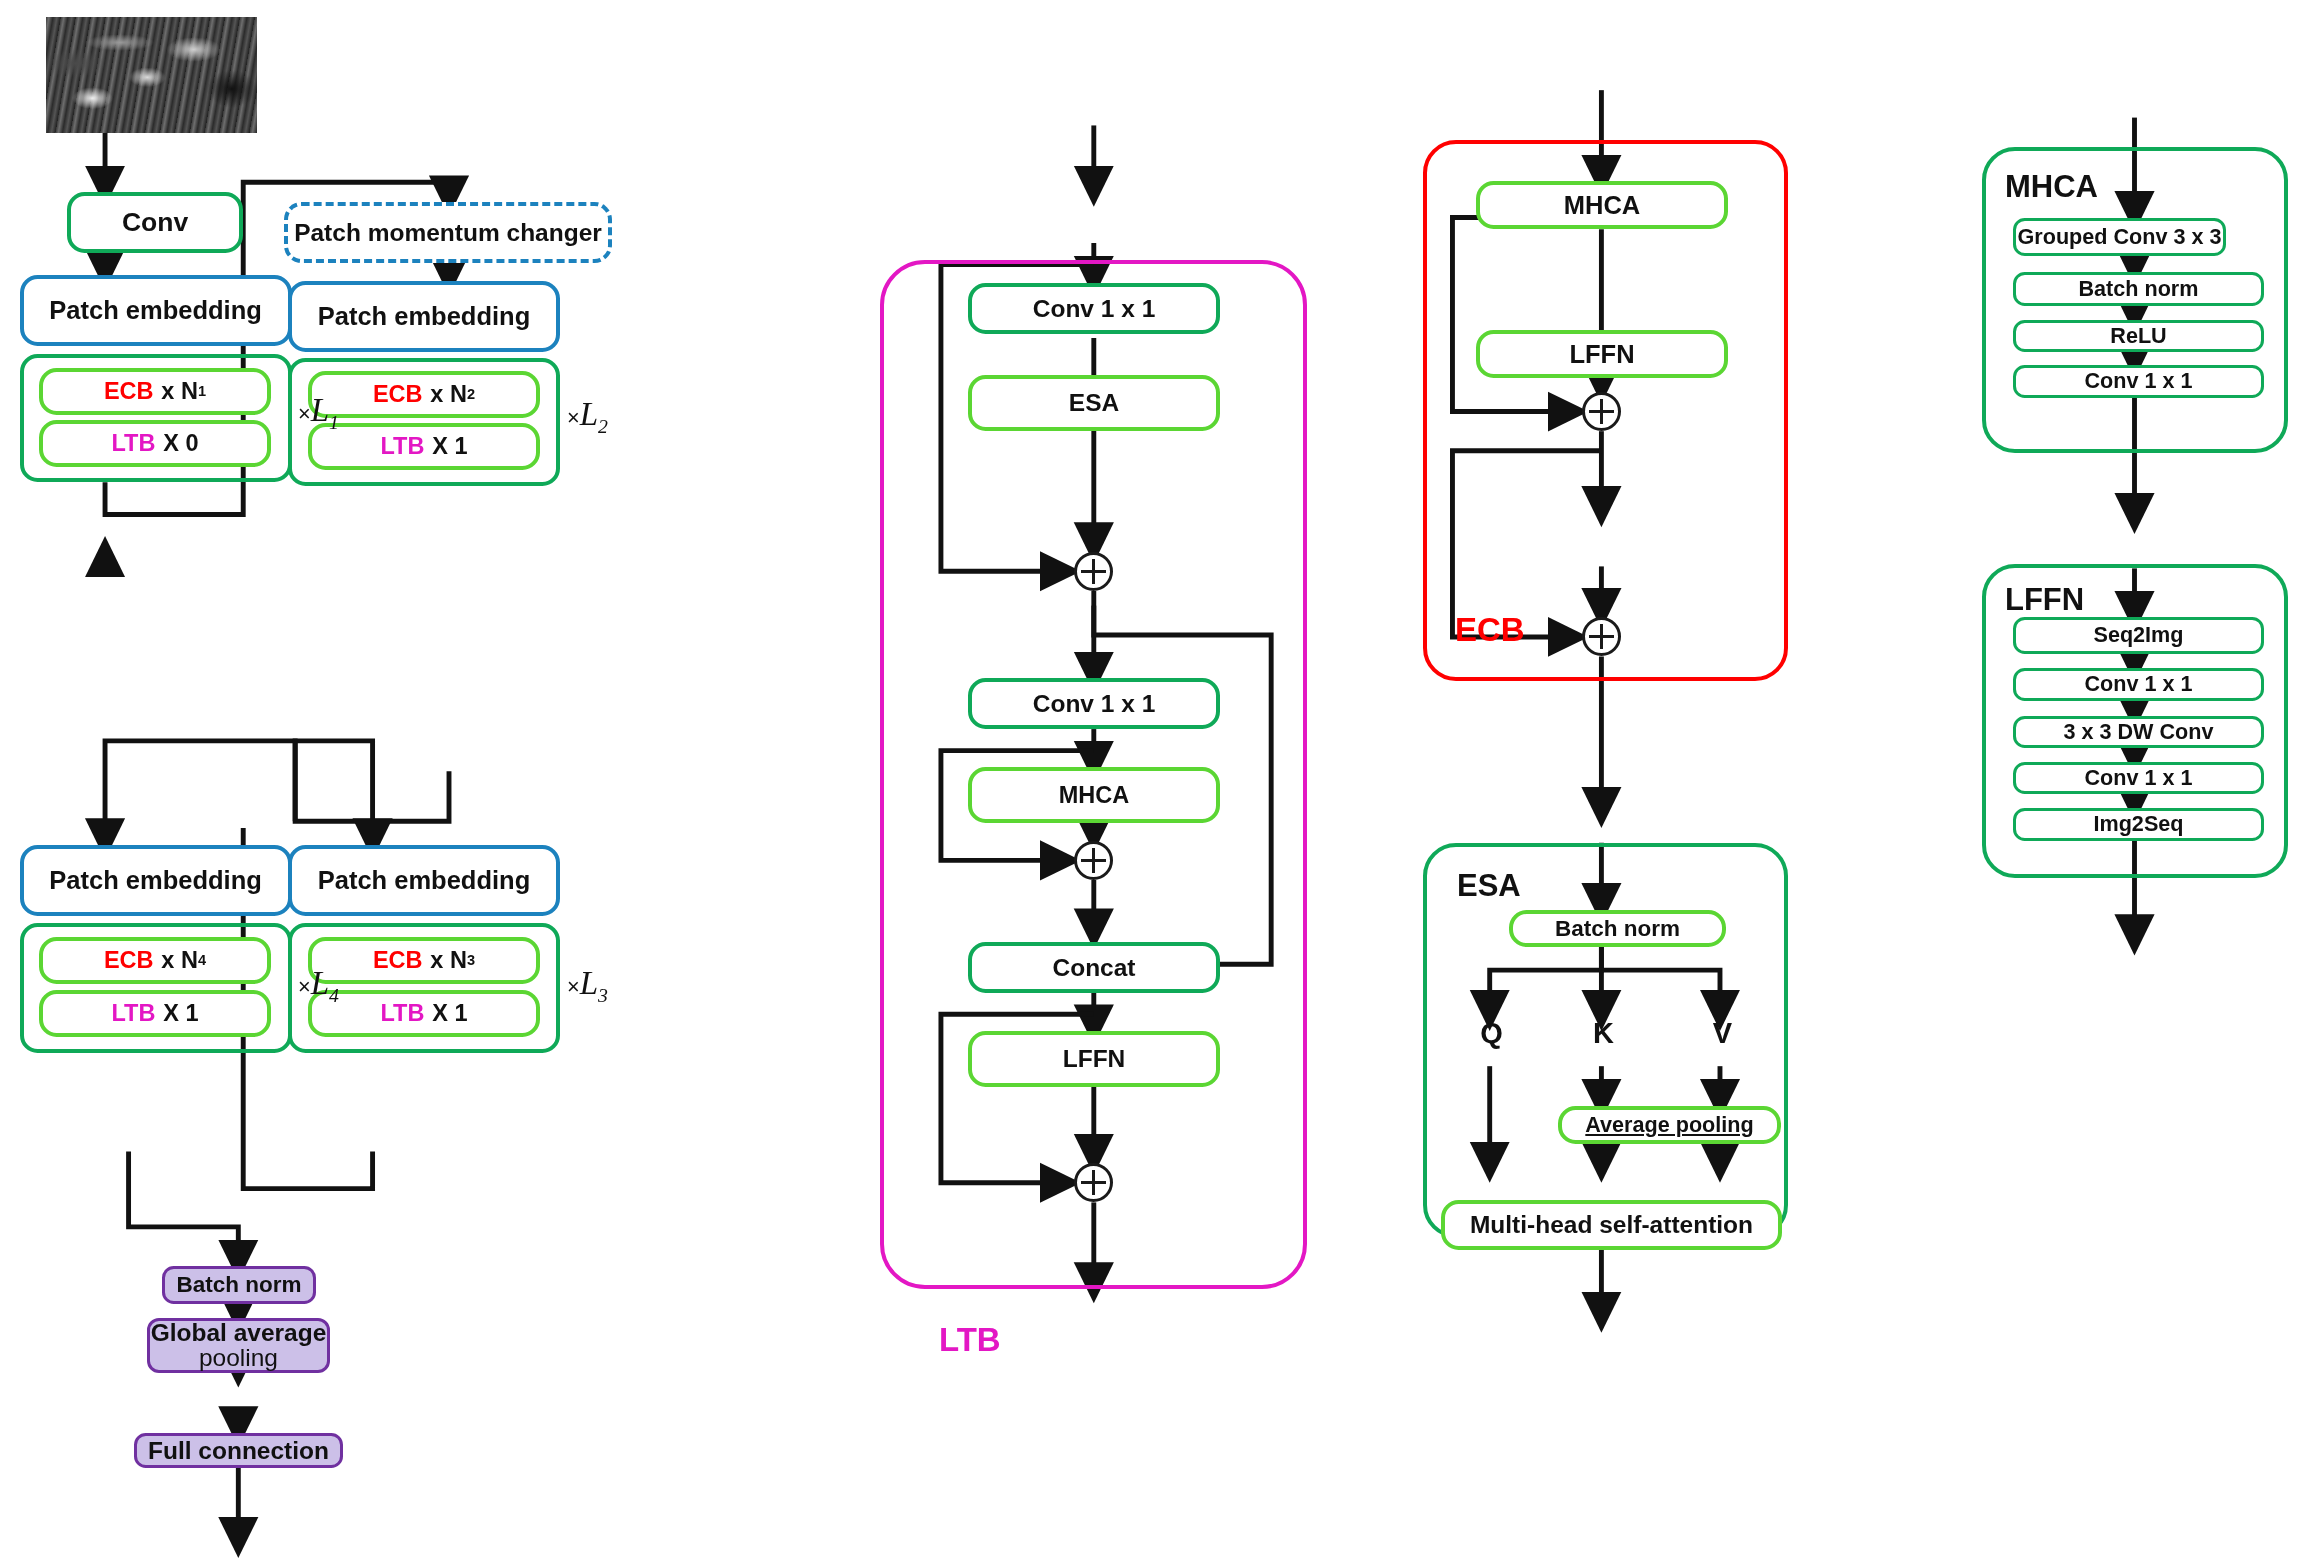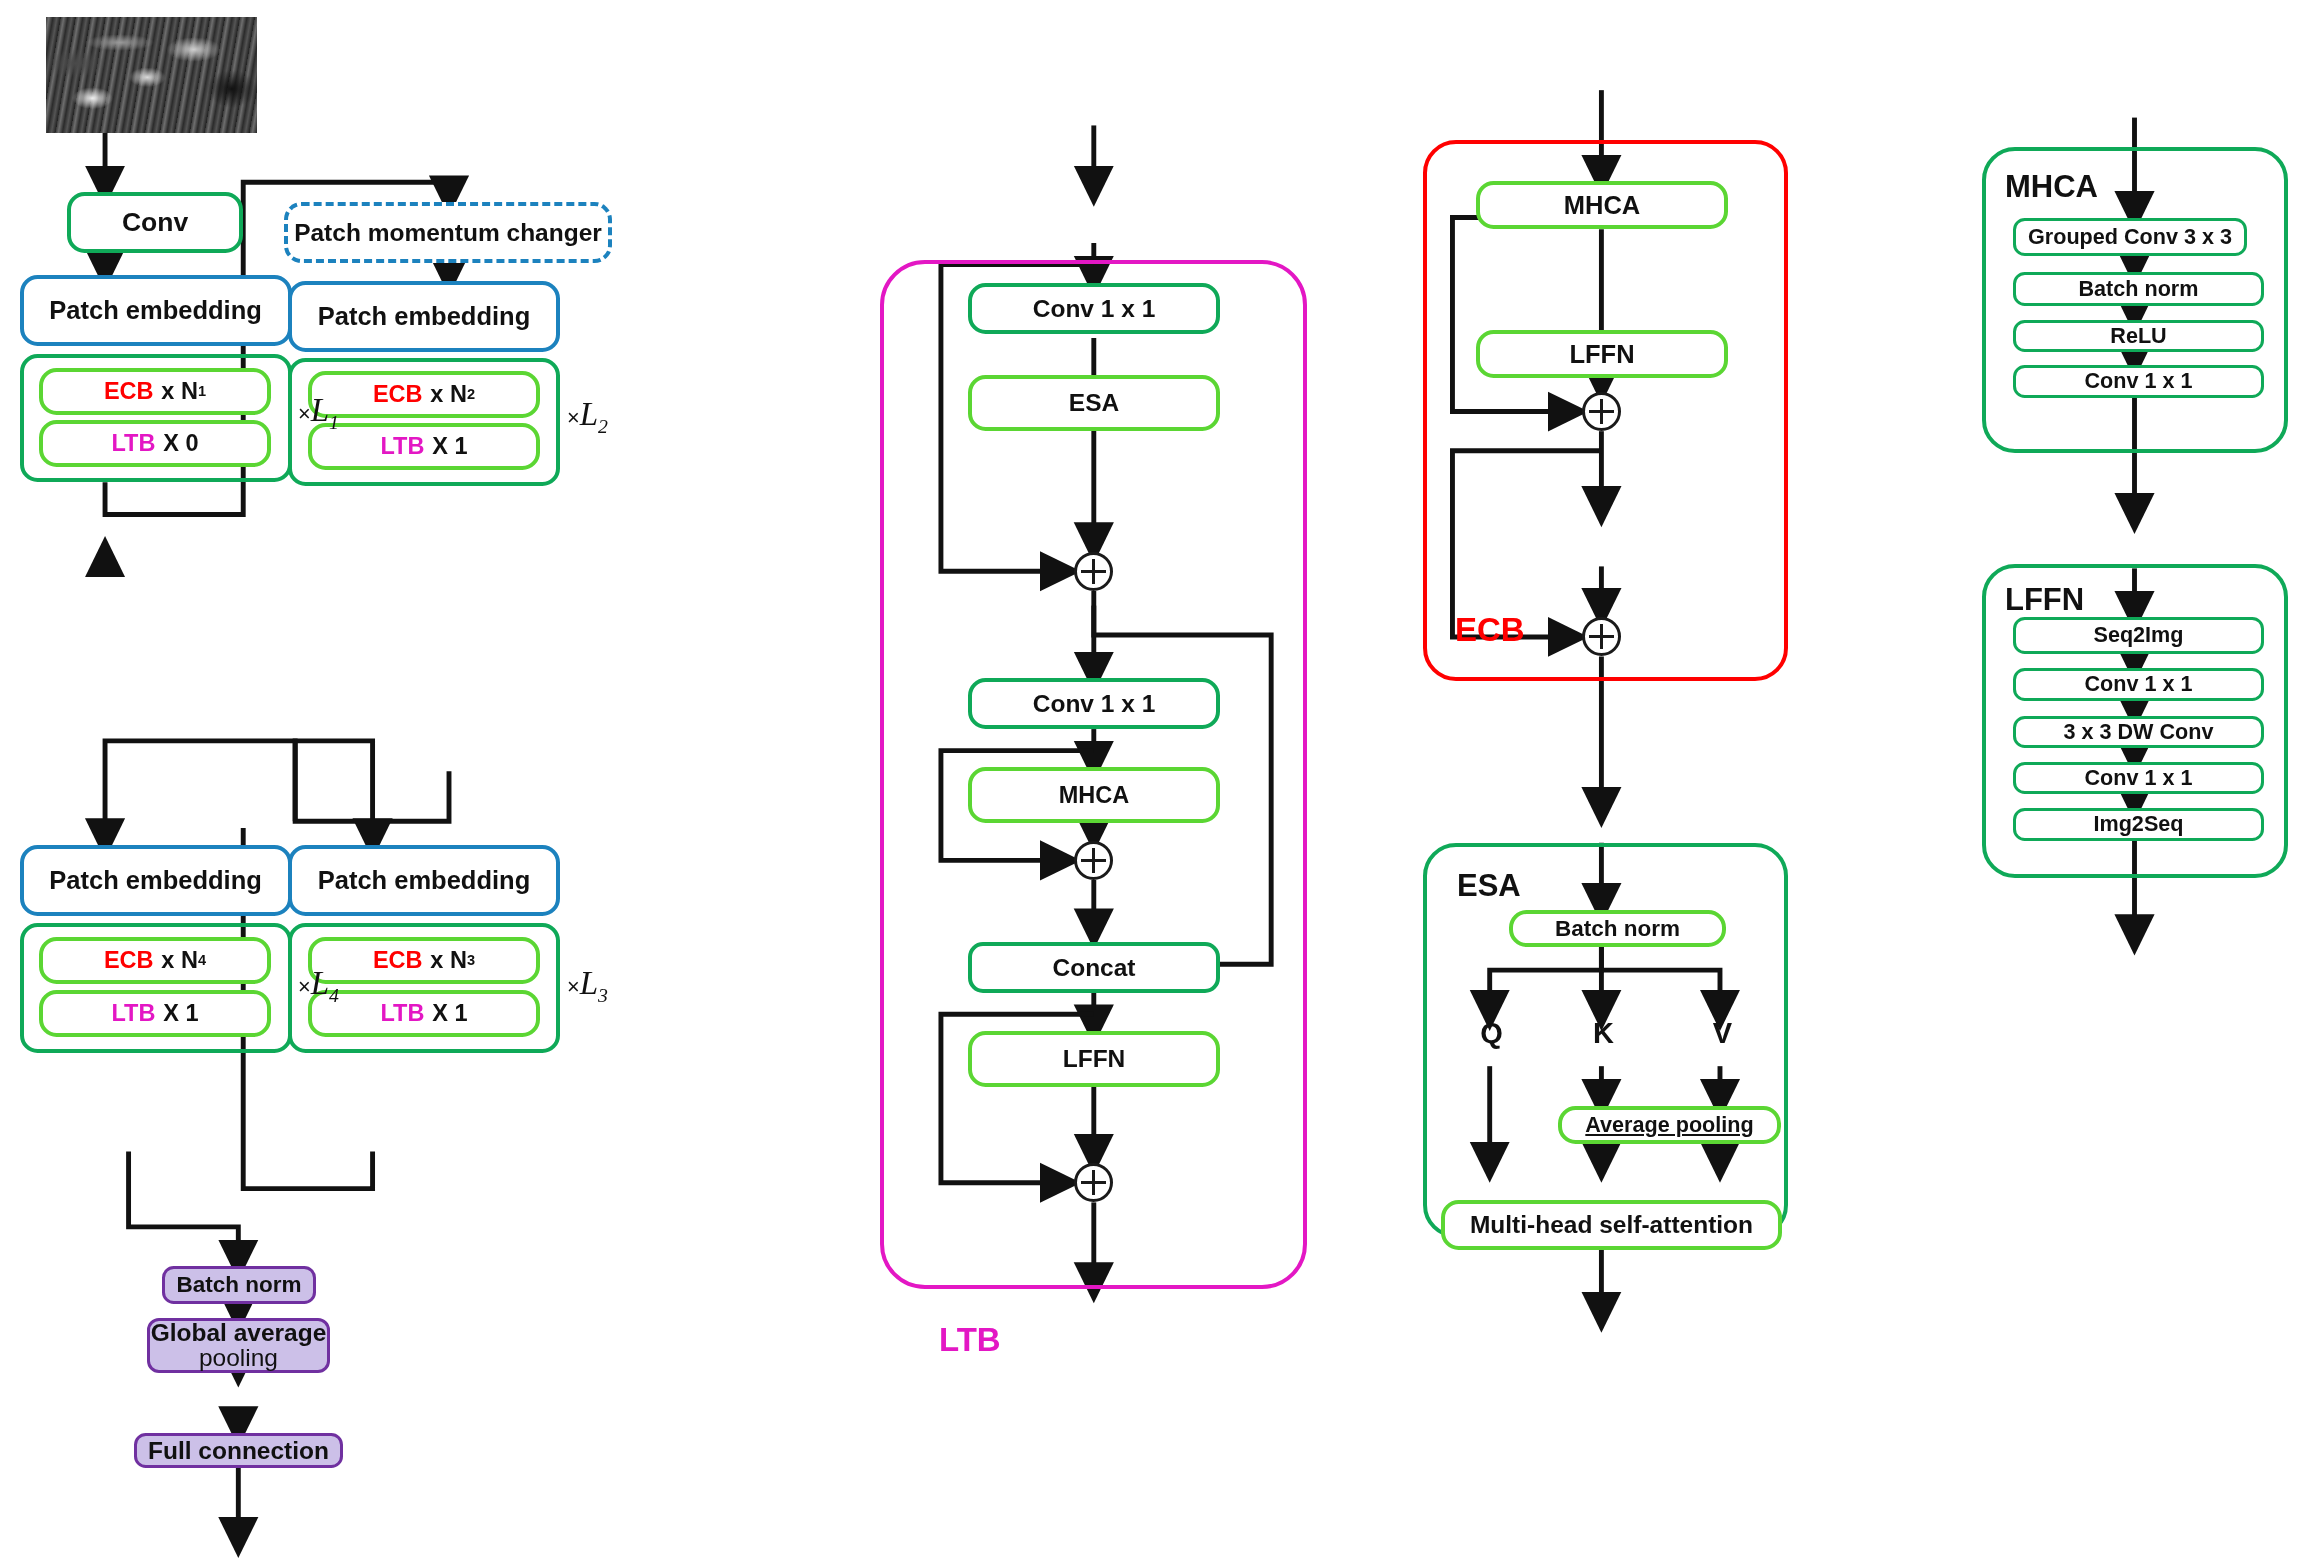--- a/index.html
+++ b/index.html
@@ -280,21 +280,21 @@
   <div class="panel-title t-mag" style="left:939px; top:1328px; font-size:33px; top:1321px;">LTB</div>
 
   <div class="node b-green-dark" style="left:968px; top:192px; width:252px; height:51px; font-size:24.5px; top:283px;">Conv 1 x 1</div>
   <div class="node b-green-light" style="left:968px; top:375px; width:252px; height:56px; font-size:24.5px;">ESA</div>
   <div class="oplus" style="left:1074px; top:552px;"></div>
 
   <div class="node b-green-dark" style="left:968px; top:678px; width:252px; height:51px; font-size:24.5px;">Conv 1 x 1</div>
   <div class="node b-green-light" style="left:968px; top:767px; width:252px; height:56px; font-size:23.5px;">MHCA</div>
   <div class="oplus" style="left:1074px; top:841px;"></div>
 
-  <div class="node b-green-dark" style="left:968px; top:942px; width:252px; height:51px; font-size:24.5px;border-radius:15px;">Concat</div>
+  <div class="node b-green-dark" style="left:968px; top:942px; width:252px; height:51px; font-size:24.5px;">Concat</div>
   <div class="node b-green-light" style="left:968px; top:1031px; width:252px; height:56px; font-size:24.5px;">LFFN</div>
   <div class="oplus" style="left:1074px; top:1163px;"></div>
 
   <div class="b-red panel" style="left:1423px; top:140px; width:365px; height:541px;"></div>
   <div class="panel-title t-red" style="left:1455px; top:611px; font-size:33px;">ECB</div>
   <div class="node b-green-light" style="left:1476px; top:181px; width:252px; height:48px; font-size:25.5px;">MHCA</div>
   <div class="oplus" style="left:1582px; top:392px;"></div>
   <div class="node b-green-light" style="left:1476px; top:330px; width:252px; height:48px; font-size:25.5px; top:330px;">LFFN</div>
   <div class="oplus" style="left:1582px; top:617px;"></div>
 
@@ -302,21 +302,21 @@
   <div class="panel-title" style="left:1457px; top:868px; font-size:31px;">ESA</div>
   <div class="node b-green-light" style="left:1509px; top:910px; width:217px; height:37px; font-size:22.5px;">Batch norm</div>
   <div class="qkv" style="left:1470px; top:1017px; width:43px; font-size:29px;">Q</div>
   <div class="qkv" style="left:1582px; top:1017px; width:43px; font-size:29px;">K</div>
   <div class="qkv" style="left:1701px; top:1017px; width:43px; font-size:29px;">V</div>
   <div class="node b-green-light" style="left:1558px; top:1106px; width:223px; height:38px; font-size:21.6px;text-decoration:underline;">Average pooling</div>
   <div class="node b-green-light" style="left:1441px; top:1168px; width:341px; height:50px; font-size:24.5px;margin-top:32px;">Multi-head self-attention</div>
 
   <div class="b-green-panel panel" style="left:1982px; top:147px; width:306px; height:306px;"></div>
   <div class="panel-title" style="left:2005px; top:169px; font-size:31px;">MHCA</div>
-  <div class="node b-green-dark" style="left:2013px; top:218px; width:234px; height:38px; font-size:21.6px; border-width:3.9px; border-radius:11.8px;">Grouped Conv 3 x 3</div>
+  <div class="node b-green-dark" style="left:2013px; top:218px; width:213px; height:38px; font-size:21.6px; border-width:3.9px; border-radius:11.8px;">Grouped Conv 3 x 3</div>
   <div class="node b-green-dark" style="left:2013px; top:272px; width:251px; height:34px; font-size:21.6px; border-width:3.9px; border-radius:11.8px;">Batch norm</div>
   <div class="node b-green-dark" style="left:2013px; top:320px; width:251px; height:32px; font-size:21.6px; border-width:3.9px; border-radius:11.8px;">ReLU</div>
   <div class="node b-green-dark" style="left:2013px; top:365px; width:251px; height:33px; font-size:21.6px; border-width:3.9px; border-radius:11.8px;">Conv 1 x 1</div>
 
   <div class="b-green-panel panel" style="left:1982px; top:564px; width:306px; height:314px;"></div>
   <div class="panel-title" style="left:2005px; top:582px; font-size:31px;">LFFN</div>
   <div class="node b-green-dark" style="left:2013px; top:617px; width:251px; height:37px; font-size:21.6px; border-width:3.9px; border-radius:11.8px;">Seq2Img</div>
   <div class="node b-green-dark" style="left:2013px; top:668px; width:251px; height:33px; font-size:21.6px; border-width:3.9px; border-radius:11.8px;">Conv 1 x 1</div>
   <div class="node b-green-dark" style="left:2013px; top:716px; width:251px; height:32px; font-size:21.6px; border-width:3.9px; border-radius:11.8px;">3 x 3 DW Conv</div>
   <div class="node b-green-dark" style="left:2013px; top:762px; width:251px; height:32px; font-size:21.6px; border-width:3.9px; border-radius:11.8px;">Conv 1 x 1</div>

